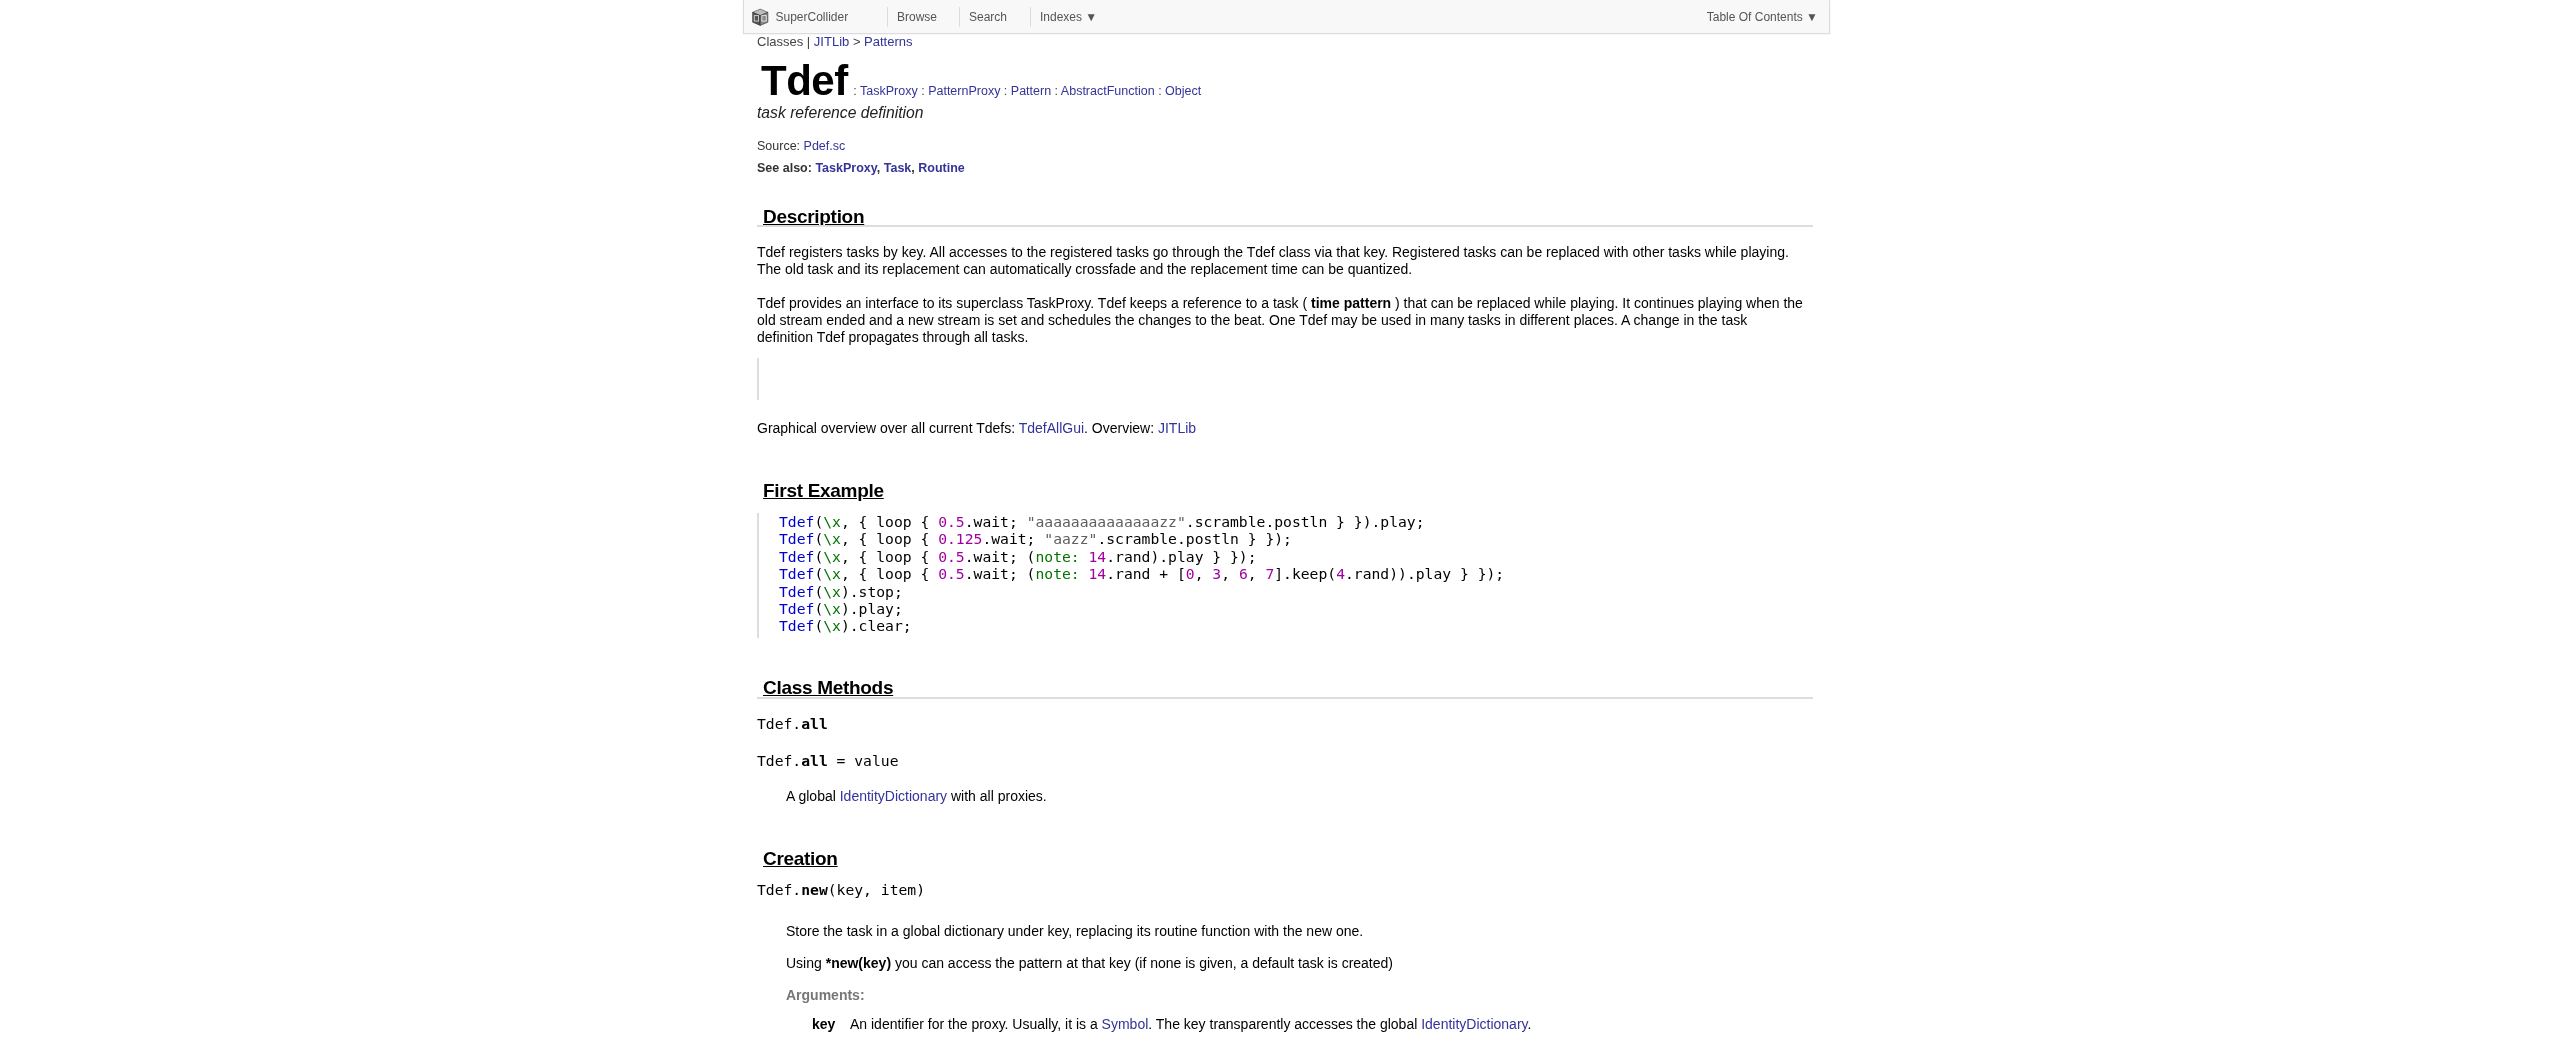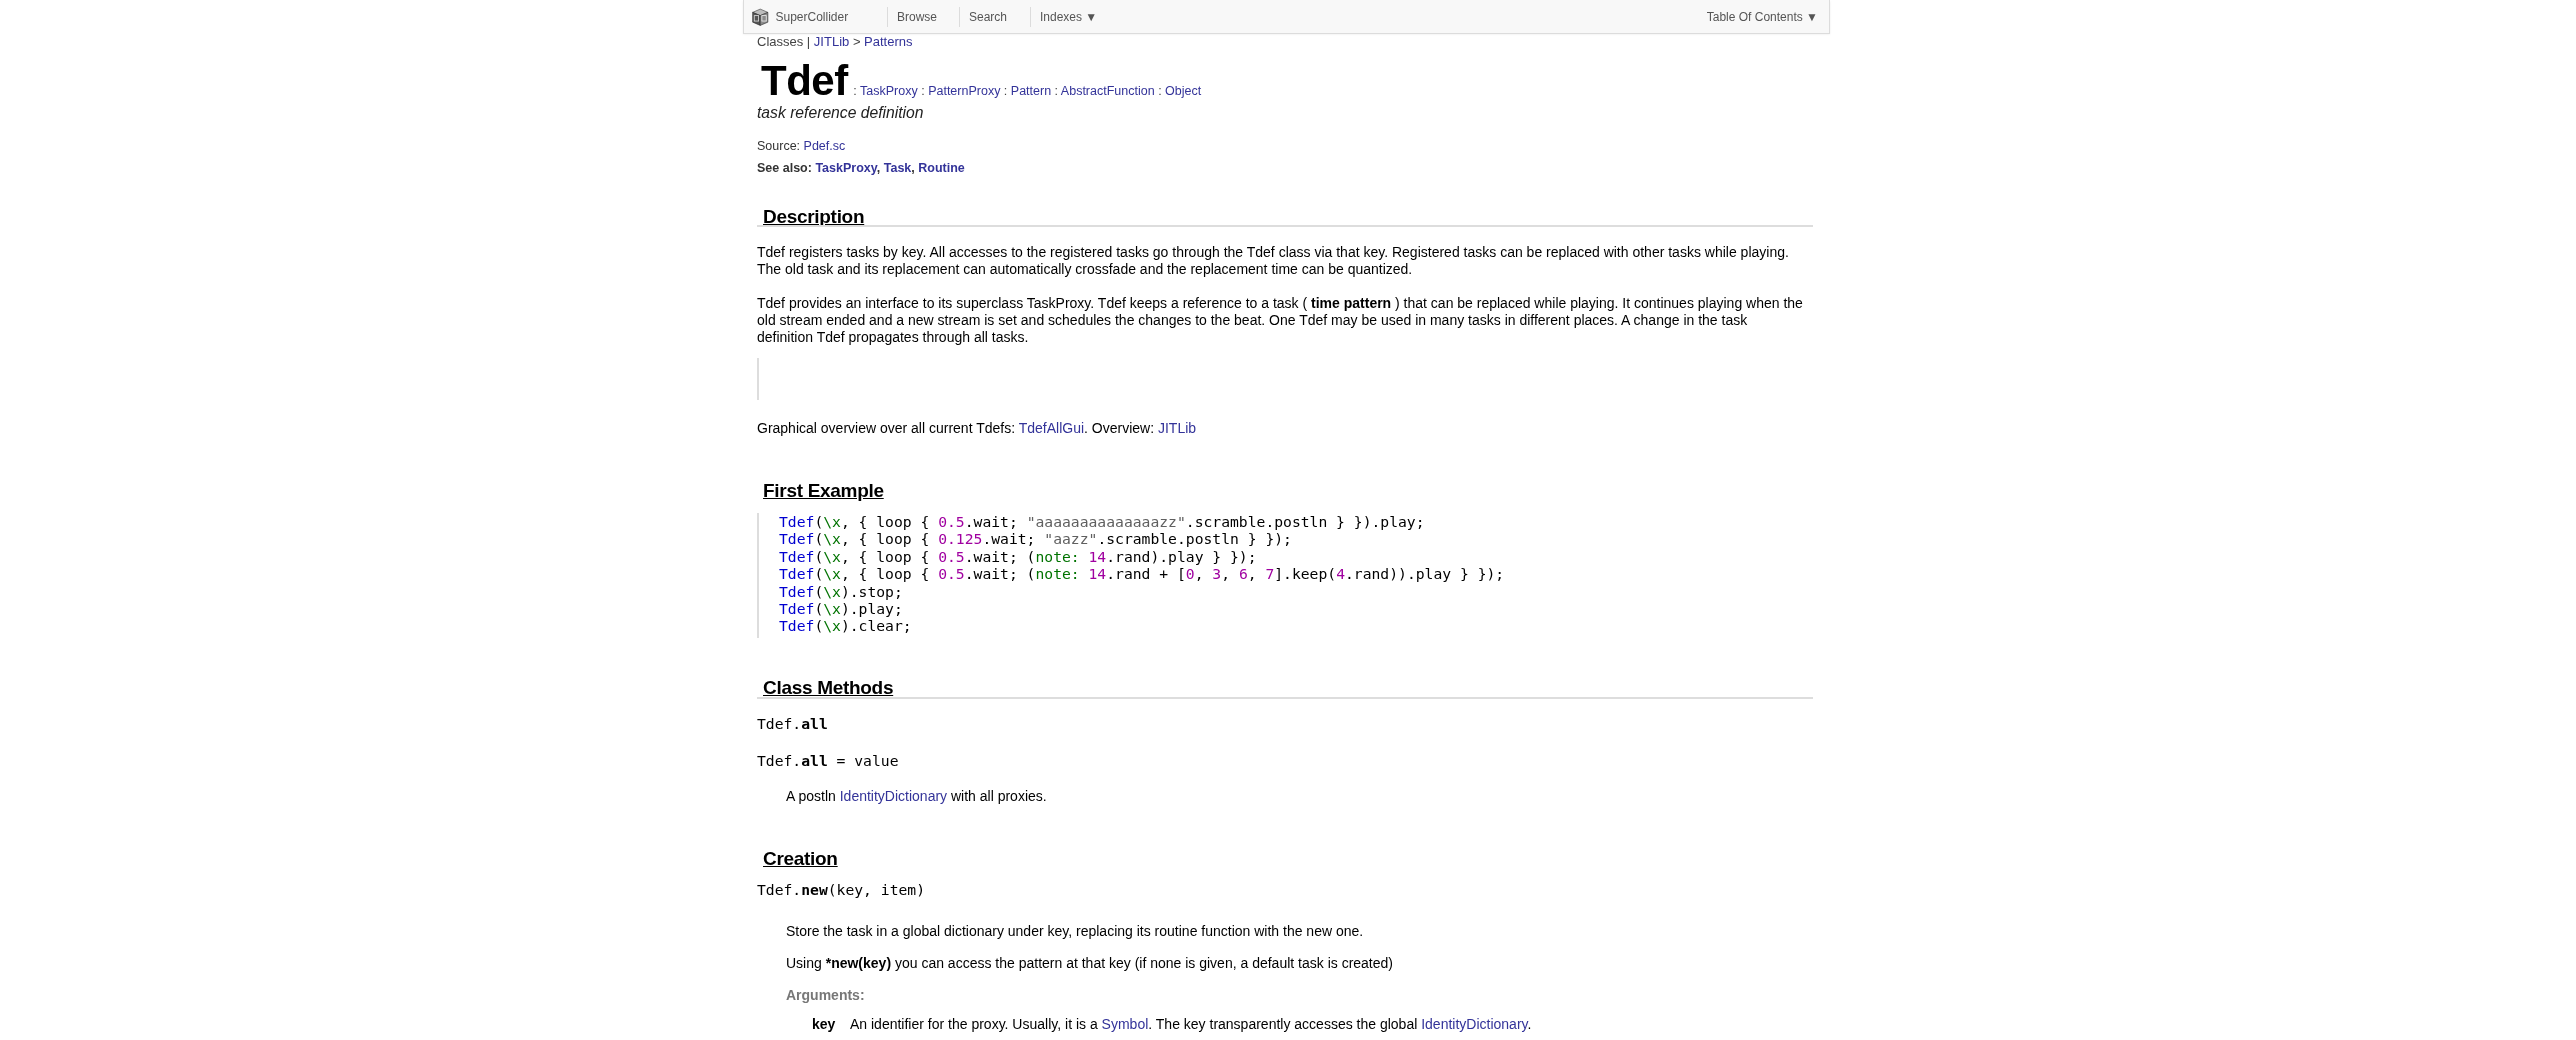--- a/index.html
+++ b/index.html
@@ -89,21 +89,21 @@
 
   <p class="txt" style="top:420px"><span>Graphical overview over all current Tdefs: </span><a>TdefAllGui</a><span>. Overview: </span><a>JITLib</a></p>
 
   <h2 style="top:471px">First Example</h2>
   <div class="code" style="top:513px; height:125px;"><div><span class="kw-class">Tdef</span>(<span class="sym">\x</span>, { loop { <span class="num">0.5</span>.wait; <span class="str">"aaaaaaaaaaaaaazz"</span>.scramble.postln } }).play;</div><div><span class="kw-class">Tdef</span>(<span class="sym">\x</span>, { loop { <span class="num">0.125</span>.wait; <span class="str">"aazz"</span>.scramble.postln } });</div><div><span class="kw-class">Tdef</span>(<span class="sym">\x</span>, { loop { <span class="num">0.5</span>.wait; (<span class="sym">note:</span> <span class="num">14</span>.rand).play } });</div><div><span class="kw-class">Tdef</span>(<span class="sym">\x</span>, { loop { <span class="num">0.5</span>.wait; (<span class="sym">note:</span> <span class="num">14</span>.rand + [<span class="num">0</span>, <span class="num">3</span>, <span class="num">6</span>, <span class="num">7</span>].keep(<span class="num">4</span>.rand)).play } });</div><div><span class="kw-class">Tdef</span>(<span class="sym">\x</span>).stop;</div><div><span class="kw-class">Tdef</span>(<span class="sym">\x</span>).play;</div><div><span class="kw-class">Tdef</span>(<span class="sym">\x</span>).clear;</div></div>
 
   <h2 style="top:668px">Class Methods</h2>
   <div class="rule" style="top:697px"></div>
   <div class="method" style="top:715px"><span>Tdef.</span><b>all</b></div>
   <div class="method" style="top:752px"><span>Tdef.</span><b>all</b><span> = value</span></div>
-  <p class="indent" style="top:788px"><span>A postln </span><a>IdentityDictionary</a><span> with all proxies.</span></p>
+  <p class="indent" style="top:788px"><span>A global </span><a>IdentityDictionary</a><span> with all proxies.</span></p>
 
   <h2 style="top:839px">Creation</h2>
   <div class="method" style="top:881px"><span>Tdef.</span><b>new</b><span>(key, item)</span></div>
   <p class="indent" style="top:923px">Store the task in a global dictionary under key, replacing its routine function with the new one.</p>
   <p class="indent" style="top:955px"><span>Using </span><b>*new(key)</b><span> you can access the pattern at that key (if none is given, a default task is created)</span></p>
   <div class="arghead" style="top:987px">Arguments:</div>
 
   <div class="argname" style="top:1016px">key</div>
   <div class="argdesc" style="top:1016px"><span>An identifier for the proxy. Usually, it is a </span><a>Symbol</a><span>. The key transparently accesses the global </span><a>IdentityDictionary</a><span>.</span></div>
 

